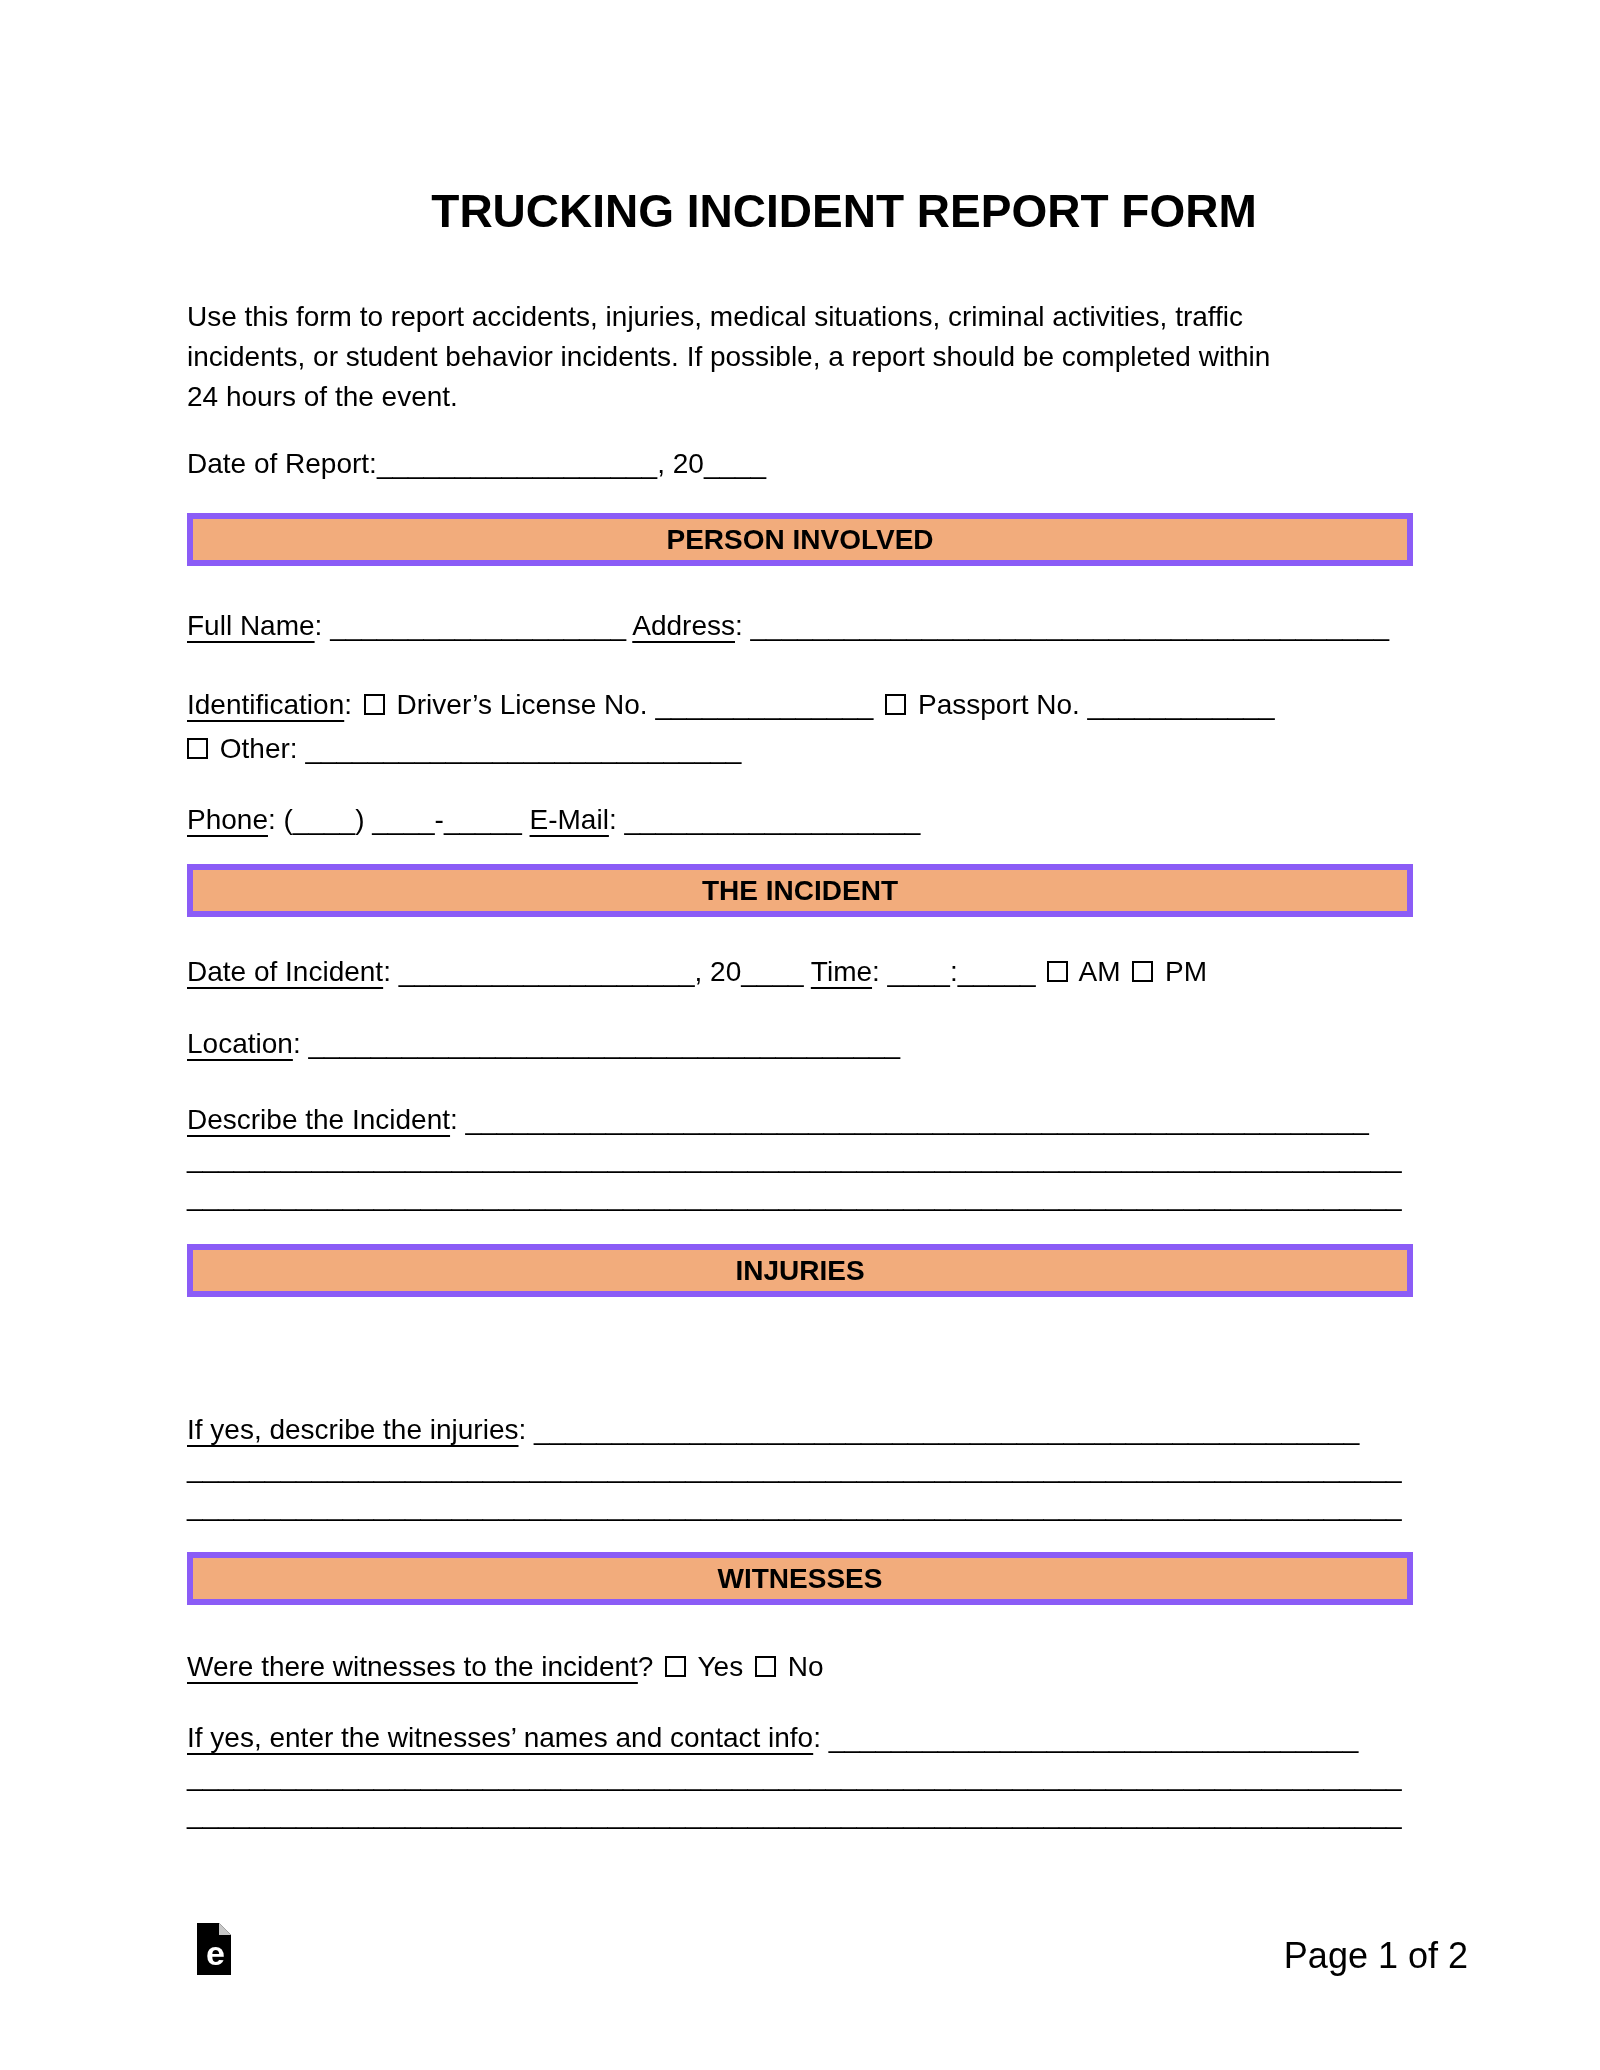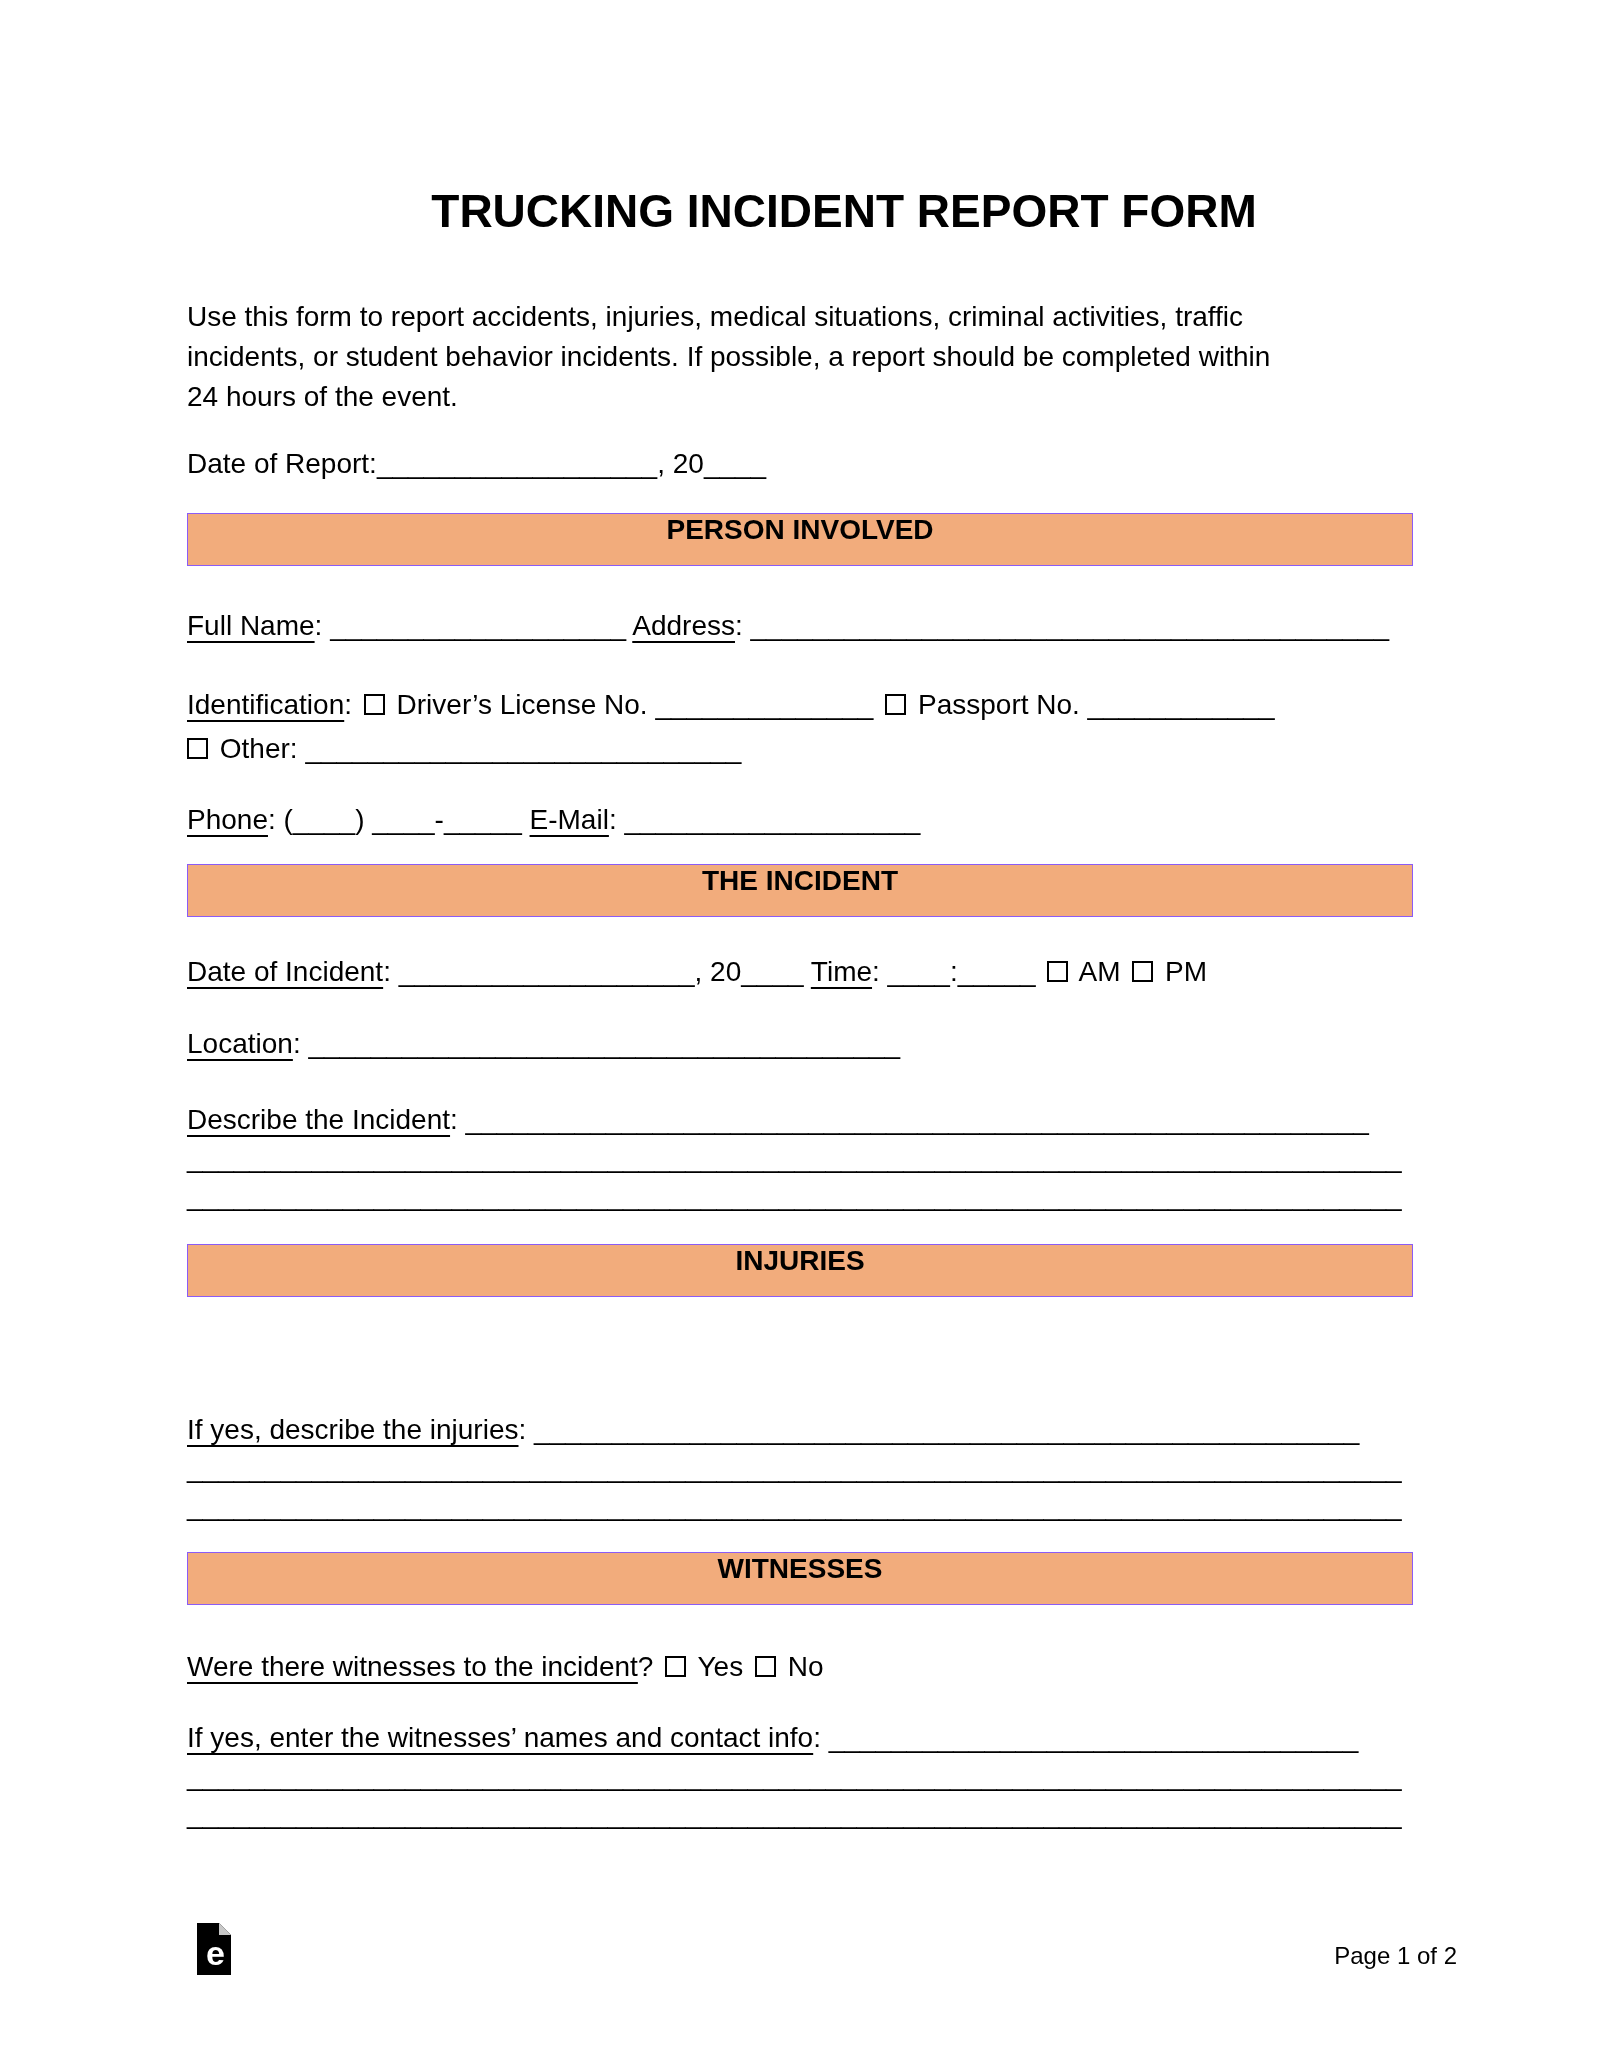--- a/index.html
+++ b/index.html
@@ -15,37 +15,37 @@
   }
   .abs{position:absolute;left:187px;width:1226px;margin-top:19px;}
   .row{white-space:nowrap;line-height:34px;}
   .title{
     position:absolute;left:0;width:1600px;top:186px;
     text-align:center;font-size:46px;font-weight:bold;line-height:1.1;padding-left:44px;
   }
   .intro{line-height:40px;}
   .band{
     box-sizing:border-box;height:53px;
-    background:#F2AC7C;border:1px solid #8b5cf6;
-    display:flex;justify-content:center;
+    background:#F2AC7C;border:6px solid #8b5cf6;
+    display:flex;align-items:center;justify-content:center;
     font-weight:bold;font-size:28px;
   }
   .u{
     text-decoration:underline;
     text-decoration-thickness:2px;
     text-underline-offset:6px;
   }
   .cb{
     display:inline-block;width:17px;height:17px;
     border:2px solid #000;background:#fff;
     vertical-align:-1px;margin:0 4px;
   }
   .ml{line-height:38px;white-space:nowrap;}
   .footer-logo{position:absolute;left:197px;top:1923px;}
-  .footer-page{position:absolute;top:1941px;right:143px;font-size:24px;line-height:30px;text-align:center;}
+  .footer-page{position:absolute;top:1941px;right:132px;font-size:36px;line-height:30px;text-align:center;}
 </style>
 </head>
 <body>
 
 <div class="page">
 
   <div class="title">TRUCKING INCIDENT REPORT FORM</div>
 
   <div class="abs intro" style="top:278px">
     <div>Use this form to report accidents, injuries, medical situations, criminal activities, traffic</div>

